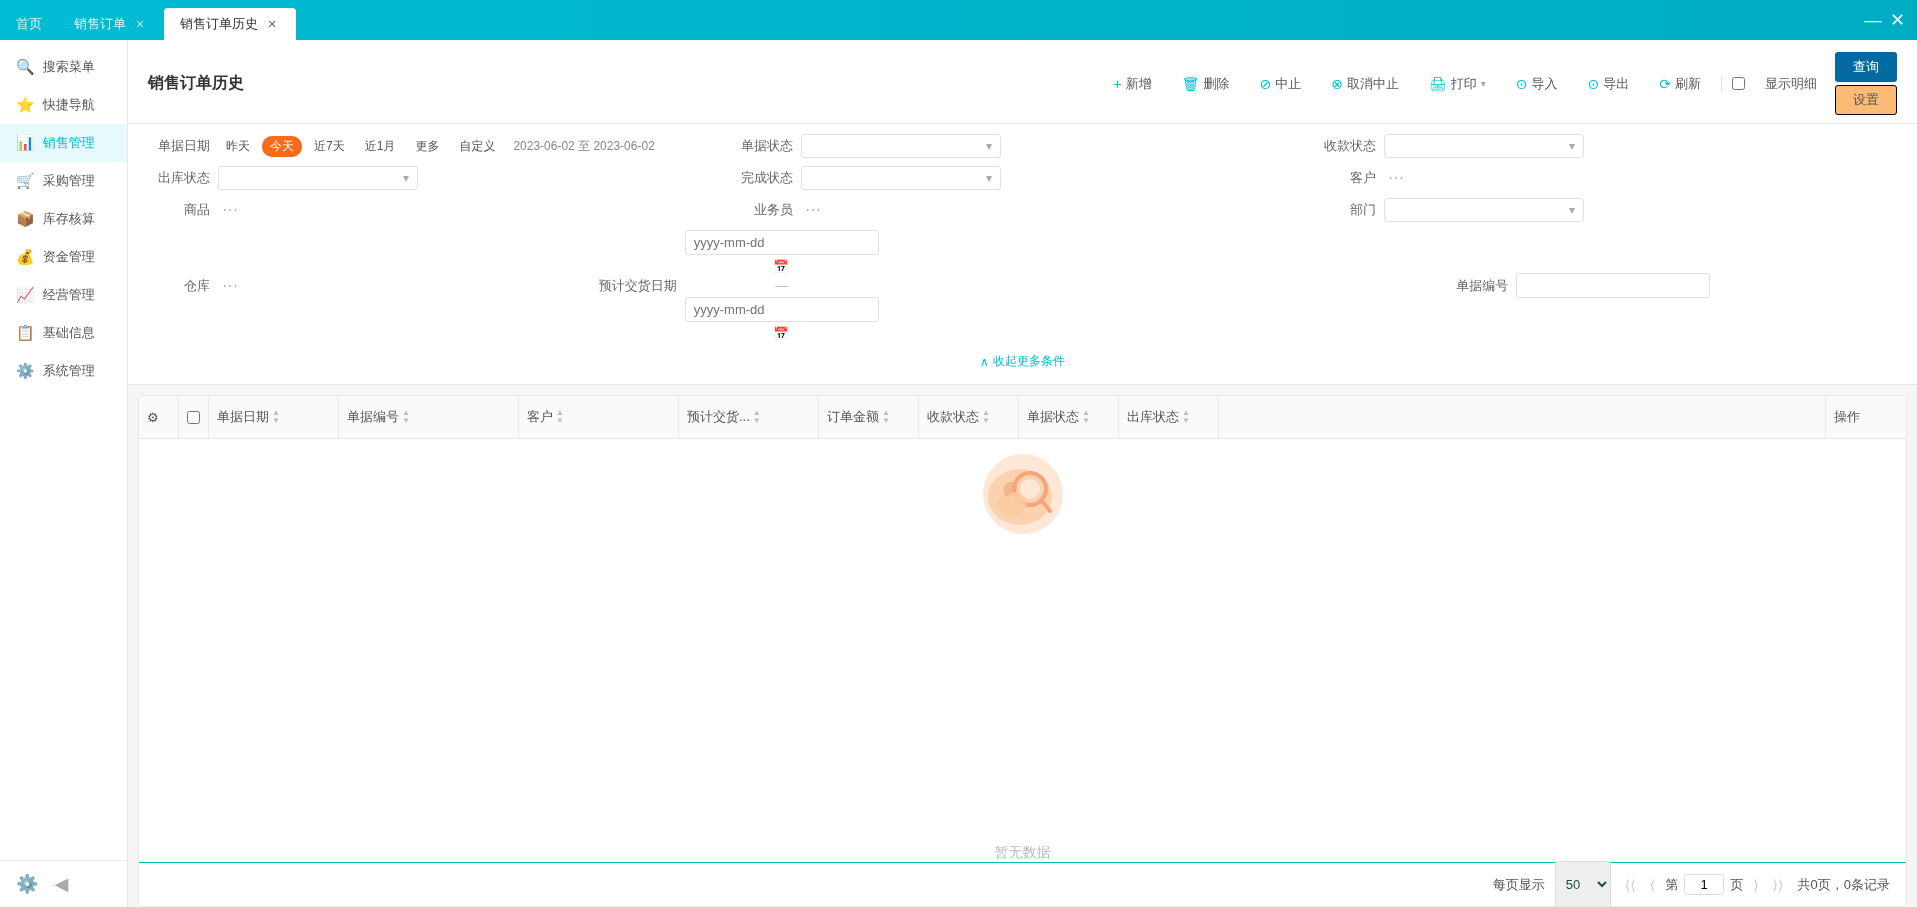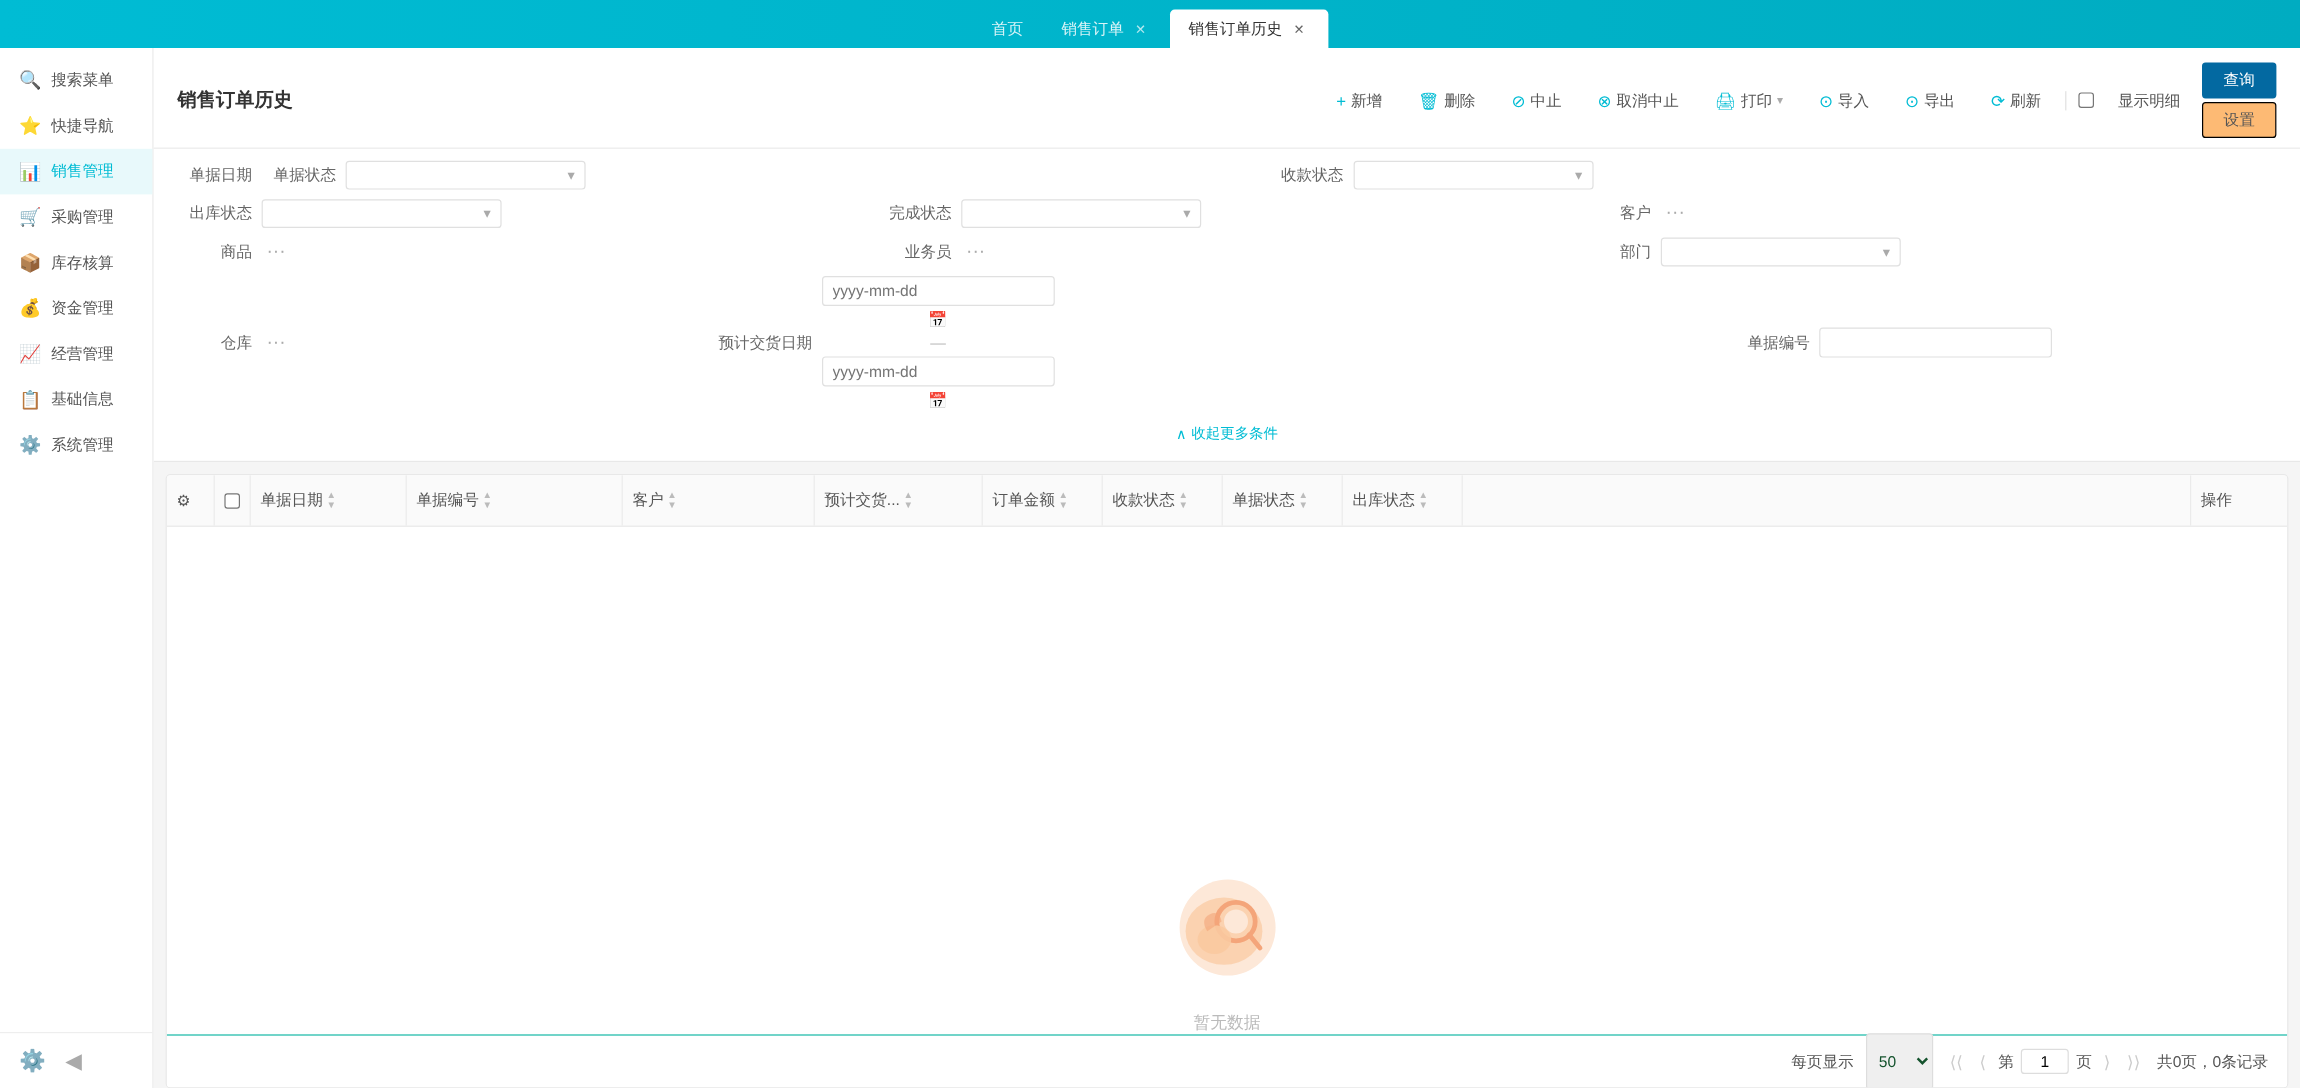--- a/index.html
+++ b/index.html
@@ -6,21 +6,20 @@
     body { font-family: 'Microsoft YaHei', Arial, sans-serif; font-size: 13px; background: #f5f5f5; display: flex; flex-direction: column; height: 907px; overflow: hidden; }
 
     
     .top-bar {
       height: 40px;
       background: linear-gradient(90deg, #00bcd4, #00acc1);
       display: flex;
       align-items: center;
       padding: 0 0 0 0;
       position: relative;
-      flex-direction: column;
     }
     .top-bar-tabs {
       display: flex;
       align-items: flex-end;
       height: 100%;
       flex: 1;
     }
     .tab {
       height: 32px;
       padding: 0 16px;
@@ -283,21 +282,21 @@
       border: 1px solid #e8e8e8;
       border-radius: 4px;
       display: flex;
       flex-direction: column;
       overflow: hidden;
     }
     .table-body {
       flex: 1;
       display: flex;
       align-items: center;
-      justify-content: flex-end;
+      justify-content: space-between;
       flex-direction: column;
       gap: 16px;
     }
     .empty-text {
       color: #bbb;
       font-size: 14px;
     }
 
     
     .table-grid-header {
@@ -502,20 +501,31 @@
             <button class="set-btn">设置</button>
           </div>
         </div>
       </div>
     </div>
 
     <div class="filter-section">
 
       <div class="filter-row">
         <span class="filter-label">单据日期</span>
+        <div class="filter-control">
+          <div class="date-shortcuts">
+            <span class="date-shortcut">昨天</span>
+            <span class="date-shortcut active">今天</span>
+            <span class="date-shortcut">近7天</span>
+            <span class="date-shortcut">近1月</span>
+            <span class="date-shortcut">更多</span>
+            <span class="date-shortcut">自定义</span>
+          </div>
+          <span class="date-range">2023-06-02 至 2023-06-02</span>
+        </div>
         <span class="filter-label">单据状态</span>
         <div class="filter-col">
           <div class="select-control">
             <span></span>
             <span class="chevron">▾</span>
           </div>
         </div>
         <span class="filter-label">收款状态</span>
         <div class="filter-col">
           <div class="select-control">

